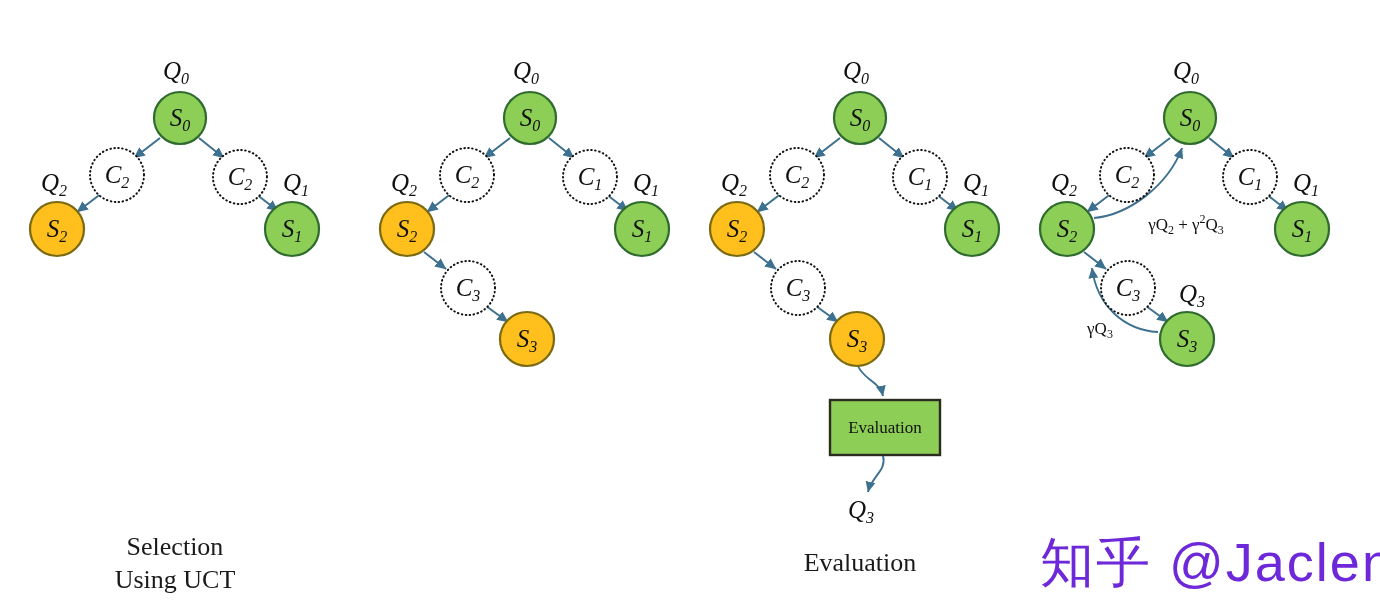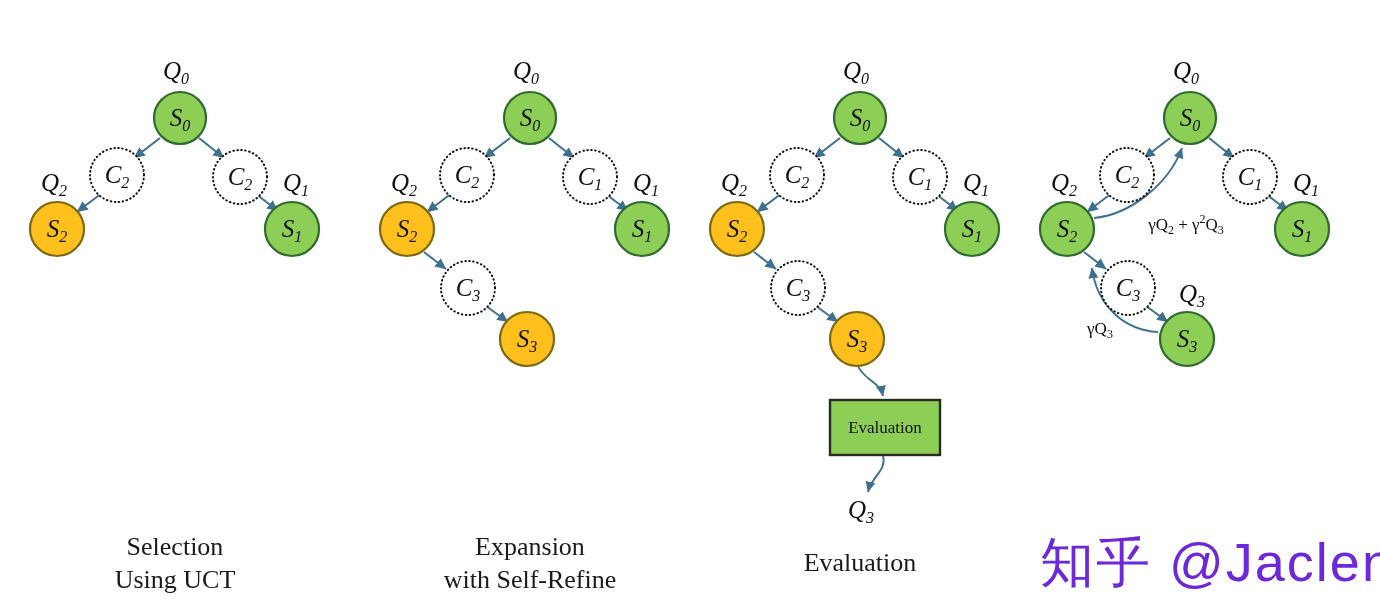--- a/index.html
+++ b/index.html
@@ -257,19 +257,17 @@
       <text class="t-node" x="1187" y="341">S<tspan class="sub" dy="7">3</tspan></text>
       <text class="t-q" x="1192" y="296">Q<tspan class="sub" dy="7">3</tspan></text>
     </g>
   </svg>
 
   <div id="watermark">知乎 @Jaclene</div>
 
   <div class="caption" style="left:40px; top:530px; width:270px;">Selection
 Using UCT</div>
 
-  <div class="caption" style="left:395px; top:530px; width:270px;">Expansion
-with Self-Refine</div>
 
   <div class="caption" style="left:725px; top:546px; width:270px;">Evaluation</div>
 
 
 </div>
 
 </body></html>

